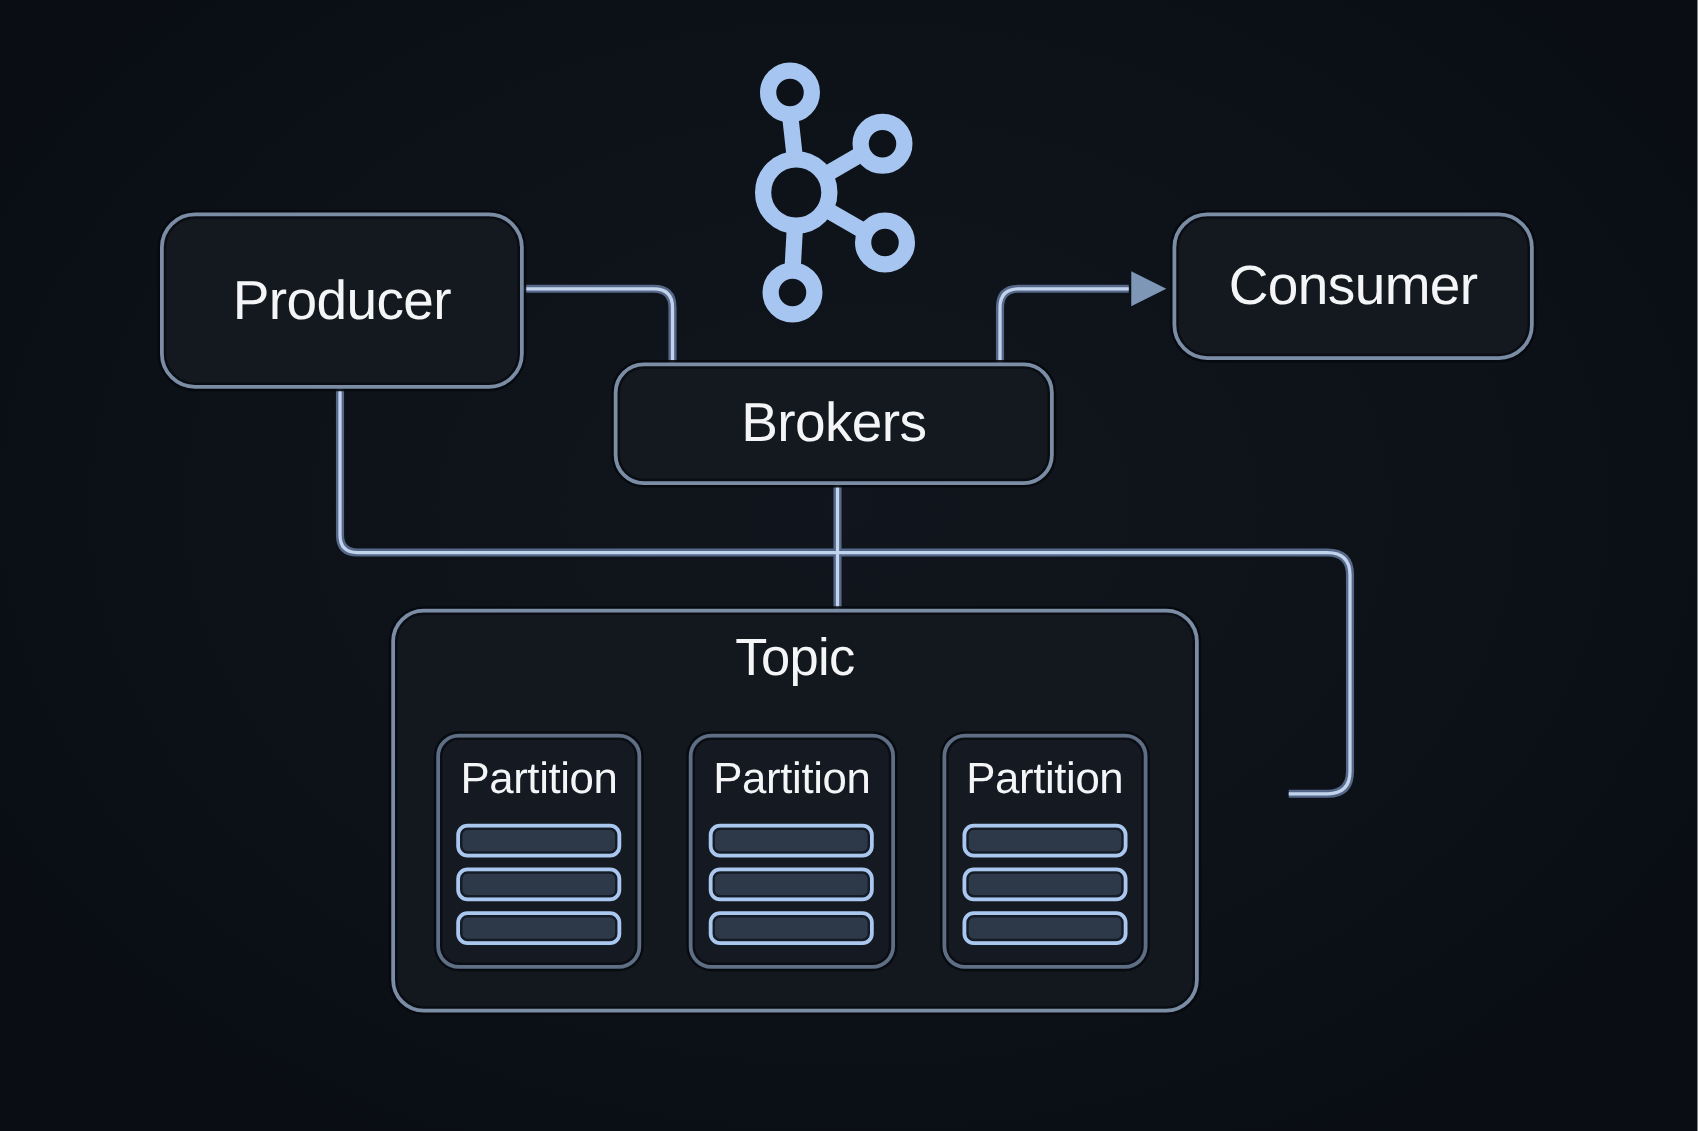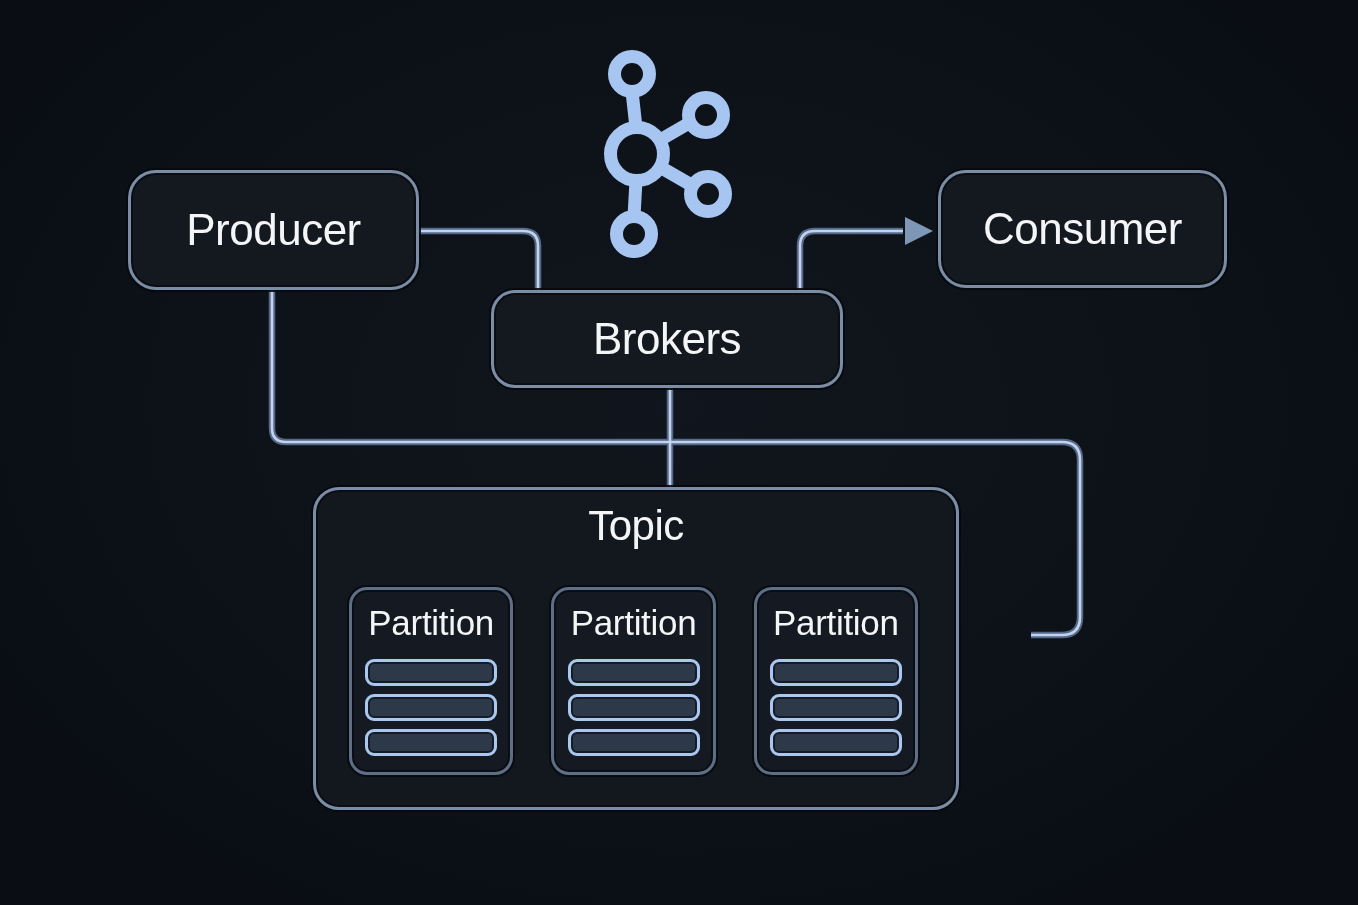--- a/index.html
+++ b/index.html
@@ -31,37 +31,37 @@
     position:absolute;z-index:2;
     background:var(--node-fill);
     border:3px solid var(--node-border);
     box-shadow:0 0 0 2px rgba(6,9,14,0.9), inset 0 0 0 2px #0a0e14;
     display:flex;align-items:center;justify-content:center;
     color:var(--text);
   }
   .label{
     font-size:44px;font-weight:500;letter-spacing:-0.5px;color:var(--text);
   }
-  .producer{left:128px;top:170px;width:291px;height:120px;border-radius:28px;}
+  .producer{left:128px;top:170px;width:291px;height:141px;border-radius:28px;}
   .consumer{left:938px;top:170px;width:289px;height:118px;border-radius:28px;}
   .brokers{left:491px;top:290px;width:352px;height:98px;border-radius:24px;}
 
   .topic{
     left:313px;top:487px;width:646px;height:323px;border-radius:26px;
     background:var(--topic-fill);
     flex-direction:column;justify-content:flex-start;align-items:stretch;
   }
   .topic-title{
     margin-top:12px;text-align:center;
     font-size:42px;font-weight:500;letter-spacing:-0.5px;color:var(--text);
     line-height:48px;
   }
   .partitions{
     position:absolute;left:33px;right:38px;top:97px;bottom:32px;
-    display:flex;justify-content:flex-end;gap:38px;
+    display:flex;justify-content:center;gap:38px;
   }
   .partition{
     flex:1;
     background:var(--partition-fill);
     border:3px solid var(--partition-border);
     border-radius:18px;
     box-shadow:0 0 0 2px rgba(6,9,14,0.85), inset 0 0 0 2px #0a0e14;
     display:flex;flex-direction:column;align-items:center;
     padding-top:10px;
   }

